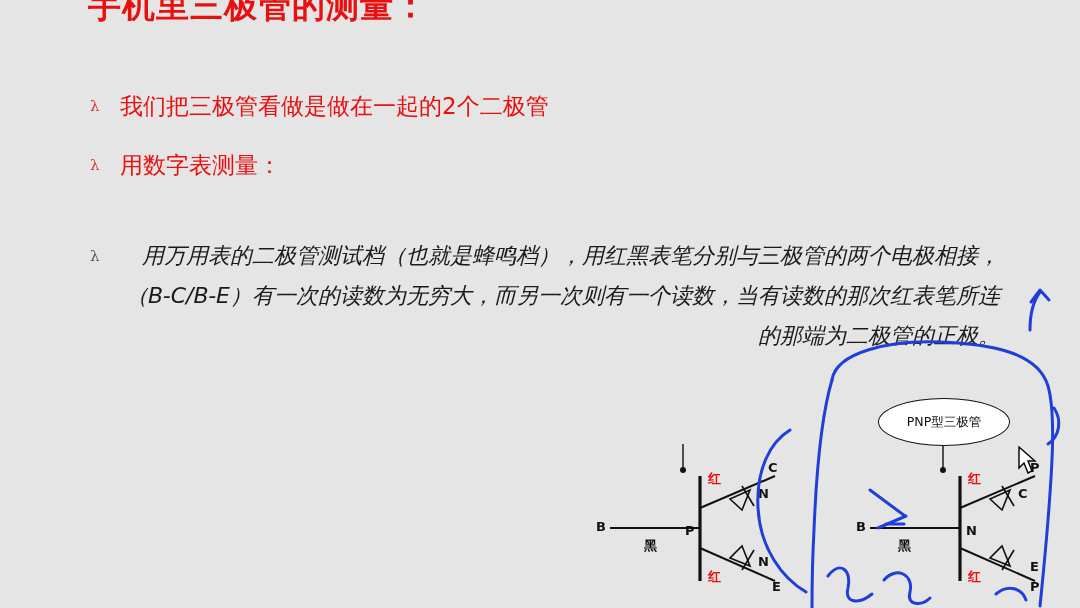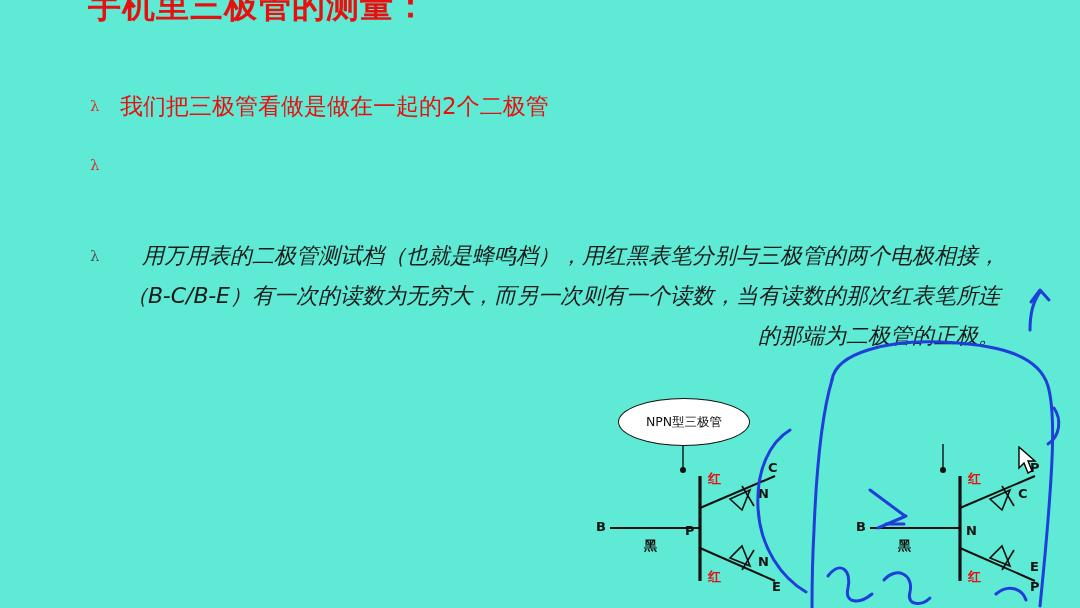--- a/index.html
+++ b/index.html
@@ -4,21 +4,21 @@
 <style>
   html, body {
     margin: 0;
     padding: 0;
     background: #ffffff;
   }
   #slide {
     position: relative;
     width: 1080px;
     height: 608px;
-    background: #5eead4;
+    background: #e5e5e5;
     overflow: hidden;
     font-family: "DejaVu Sans", "Liberation Sans", sans-serif;
   }
 
   
   .title {
     position: absolute;
     left: 88px;
     top: -16px;
     font-size: 33px;
@@ -111,20 +111,21 @@
 
   <div class="title">手机里三极管的测量：</div>
 
   <div class="bullet-row" id="b1">
     <span class="bullet-mark">λ</span>
     <span class="bullet-text">我们把三极管看做是做在一起的2个二极管</span>
   </div>
 
   <div class="bullet-row" id="b2">
     <span class="bullet-mark">λ</span>
+    <span class="bullet-text">用数字表测量：</span>
   </div>
 
   <div class="bullet-row" id="b3">
     <span class="bullet-mark">λ</span>
     <span class="bullet-text">用万用表的二极管测试档（也就是蜂鸣档），用红黑表笔分别与三极管的两个电极相接，（B-C/B-E）有一次的读数为无穷大，而另一次则有一个读数，当有读数的那次红表笔所连的那端为二极管的正极。</span>
   </div>
 
   <div class="figure">
 
     <svg class="fig-svg" width="490" height="232" viewBox="0 0 490 232">
@@ -151,21 +152,21 @@
       <line x1="280" y1="152" x2="370" y2="152" stroke="#111" stroke-width="2"></line>
       <line x1="370" y1="100" x2="370" y2="205" stroke="#111" stroke-width="3.2"></line>
       <line x1="370" y1="132" x2="445" y2="100" stroke="#111" stroke-width="2"></line>
       <line x1="370" y1="172" x2="445" y2="205" stroke="#111" stroke-width="2"></line>
       <polygon points="400,123 420,114 412,134" fill="none" stroke="#111" stroke-width="1.6"></polygon>
       <line x1="412" y1="110" x2="424" y2="130" stroke="#111" stroke-width="1.6"></line>
       <polygon points="400,182 420,190 412,170" fill="none" stroke="#111" stroke-width="1.6"></polygon>
       <line x1="412" y1="194" x2="424" y2="174" stroke="#111" stroke-width="1.6"></line>
     </svg>
 
-    <div class="callout" id="callout-npn">NPN型三极管</div>
+    <div class="callout" id="callout-pnp">PNP型三极管</div>
 
     <div class="lbl bold" style="left:6px;  top:143px;">B</div>
     <div class="lbl bold" style="left:54px; top:161px;">黑</div>
     <div class="lbl bold" style="left:95px; top:147px;">P</div>
     <div class="lbl red bold" style="left:118px; top:94px;">红</div>
     <div class="lbl red bold" style="left:118px; top:192px;">红</div>
     <div class="lbl bold" style="left:178px; top:84px;">C</div>
     <div class="lbl bold" style="left:182px; top:203px;">E</div>
     <div class="lbl bold" style="left:168px; top:110px;">N</div>
     <div class="lbl bold" style="left:168px; top:178px;">N</div>

